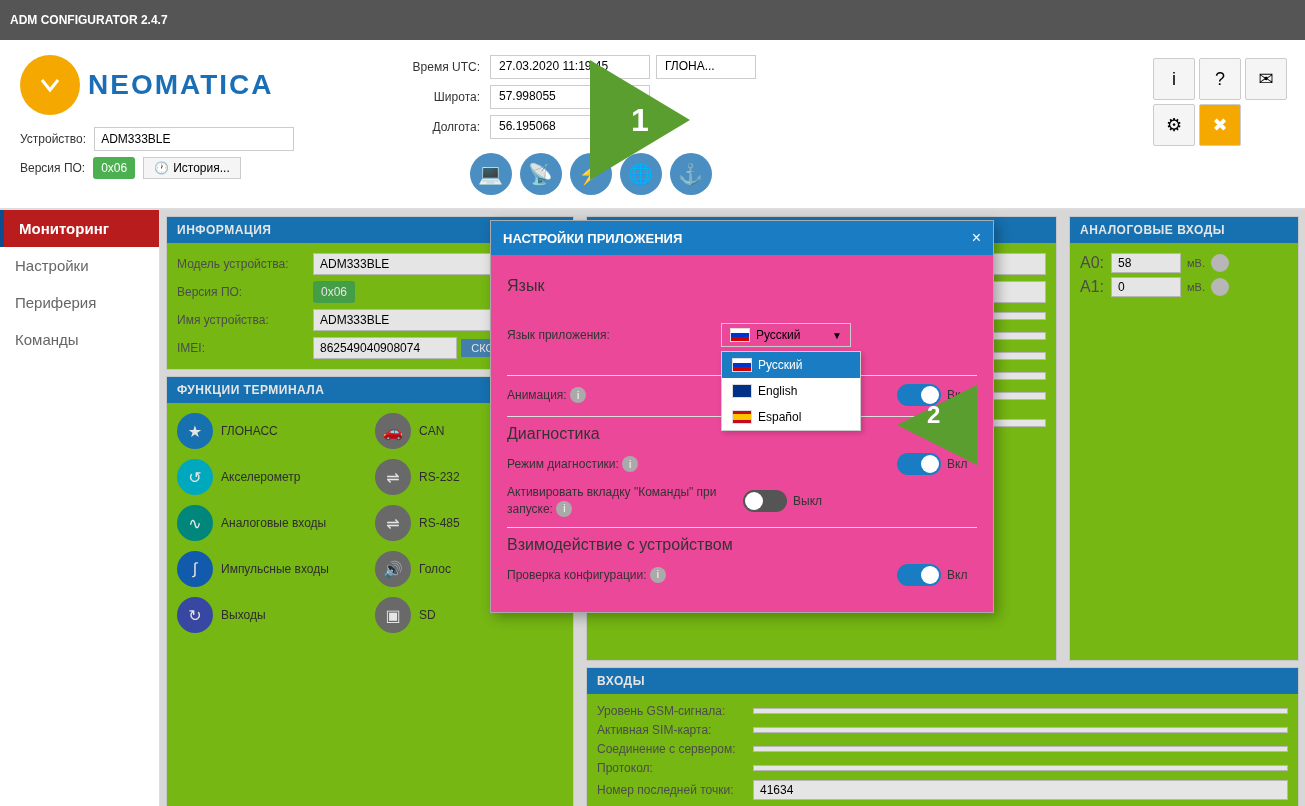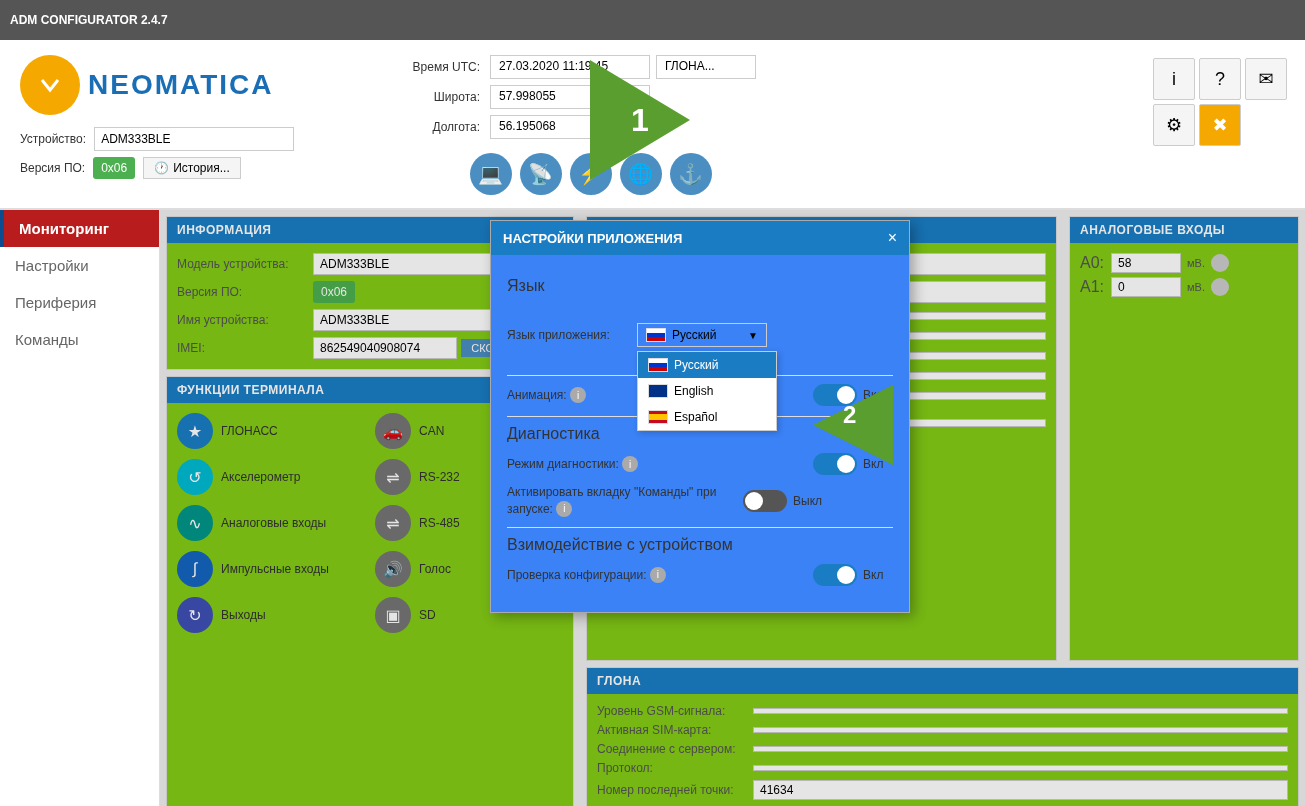--- a/index.html
+++ b/index.html
@@ -387,22 +387,22 @@
       position: absolute;
       top: 0; left: 0; right: 0; bottom: 0;
       background: rgba(0,0,0,0.1);
       z-index: 100;
     }
 
     #settings-modal {
       position: absolute;
       top: 10px;
       left: 330px;
-      width: 420px;
-      background: #3b82f6;
+      width: 504px;
+      background: #ec4899;
       border: 1px solid #aaa;
       box-shadow: 4px 4px 12px rgba(0,0,0,0.3);
       z-index: 101;
     }
 
     .modal-header {
       background: #1a7dc4;
       color: #fff;
       padding: 8px 12px;
       font-size: 13px;
@@ -844,21 +844,21 @@
               <input class="analog-value" value="0" readonly="" style="">
               <span class="analog-unit">мВ.</span>
               <div class="analog-indicator"></div>
             </div>
           </div>
         </div>
       </div>
 
       <div class="panel" style="margin-top:0;">
         <div class="panel-header">
-          <span>ГЛОНА</span>
+          <span>ВХОДЫ</span>
         </div>
         <div class="panel-body">
           <div class="conn-row">
             <span class="conn-label">Уровень GSM-сигнала:</span>
             <div class="conn-value"></div>
           </div>
           <div class="conn-row">
             <span class="conn-label">Активная SIM-карта:</span>
             <div class="conn-value"></div>
           </div>

